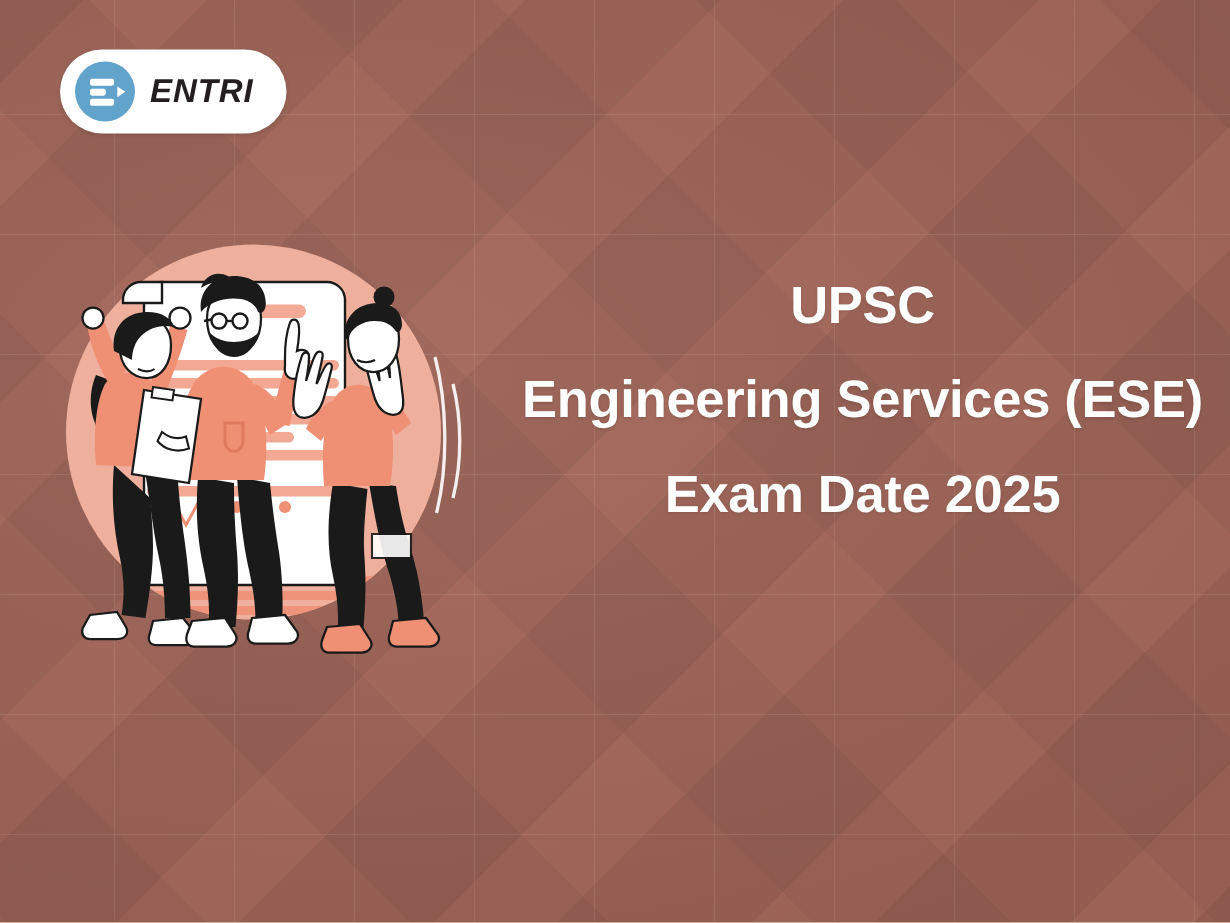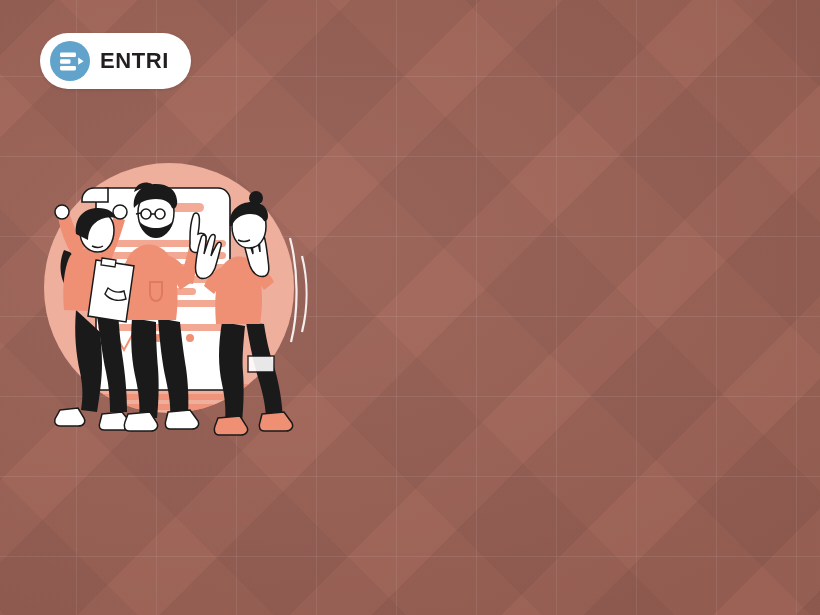--- a/index.html
+++ b/index.html
@@ -71,20 +71,21 @@
     left: 40px;
     top: 33px;
     height: 56px;
     padding: 0 22px 0 10px;
     background: #ffffff;
     border-radius: 28px;
     display: flex;
     align-items: center;
     gap: 10px;
     box-shadow: 0 1px 3px rgba(0,0,0,0.12);
+    font-style: italic;
   }
   .logo-mark {
     width: 40px;
     height: 40px;
     border-radius: 50%;
     background: #62a3cc;
     display: flex;
     align-items: center;
     justify-content: center;
     flex: none;
@@ -280,14 +281,19 @@
 
         <path d="M190 66 c-2 -14 8 -24 22 -24 c10 0 16 6 16 14 c0 4 -2 6 -4 5 c-3 -5 -8 -7 -14 -7 c-9 0 -16 5 -18 12 z" fill="#1a1a1a"></path>
         <circle cx="216" cy="38" r="7" fill="#1a1a1a"></circle>
         <path d="M198 80 c4 2 8 2 12 0" fill="none" stroke="#1a1a1a" stroke-width="1.4"></path>
 
         <path d="M208 196 h26 v16 h-26 z" fill="#ffffff" stroke="#1a1a1a" stroke-width="1.4" opacity=".9"></path>
       </g>
     </svg>
   </div>
 
+  <div class="headline">
+    <div class="line line-1">UPSC</div>
+    <div class="line line-2">Engineering Services (ESE)</div>
+    <div class="line line-3">Exam Date 2025</div>
+  </div>
 
 </div>
 
 </body></html>

